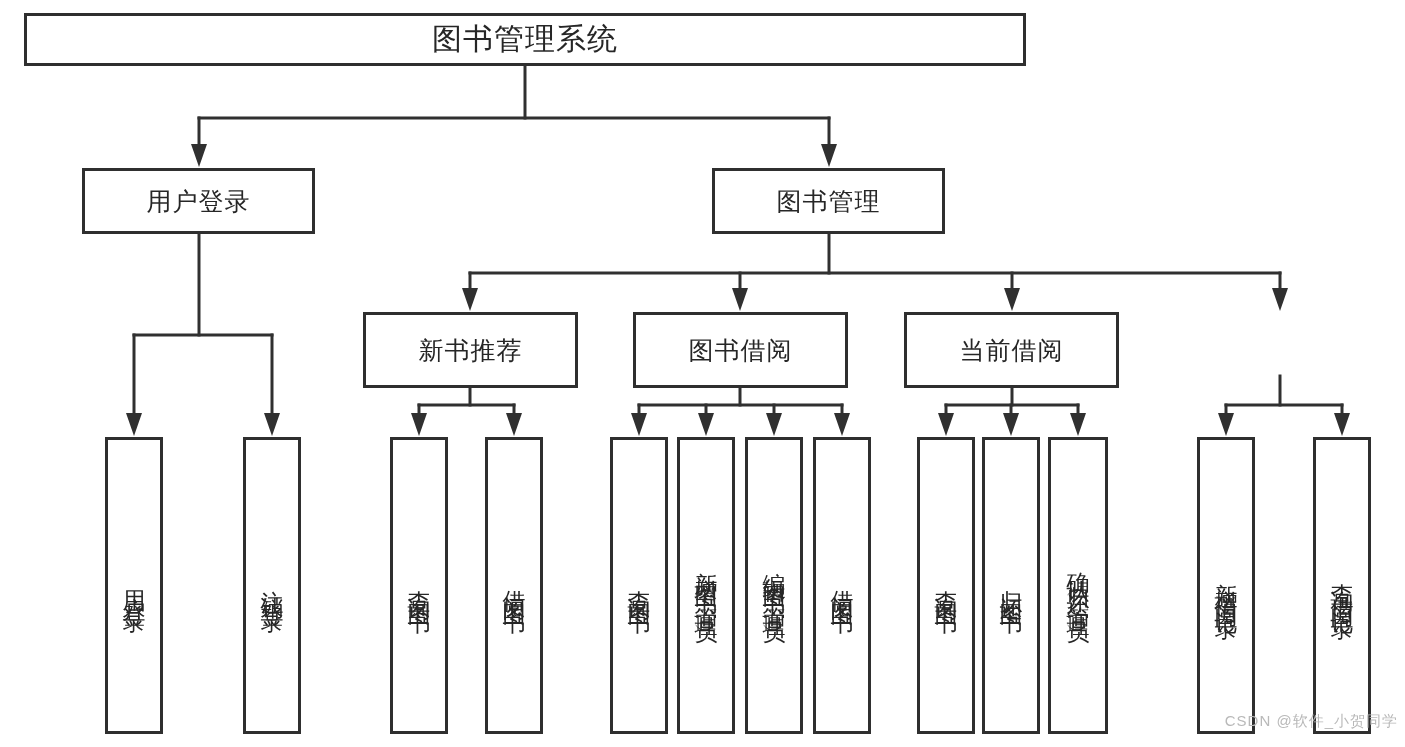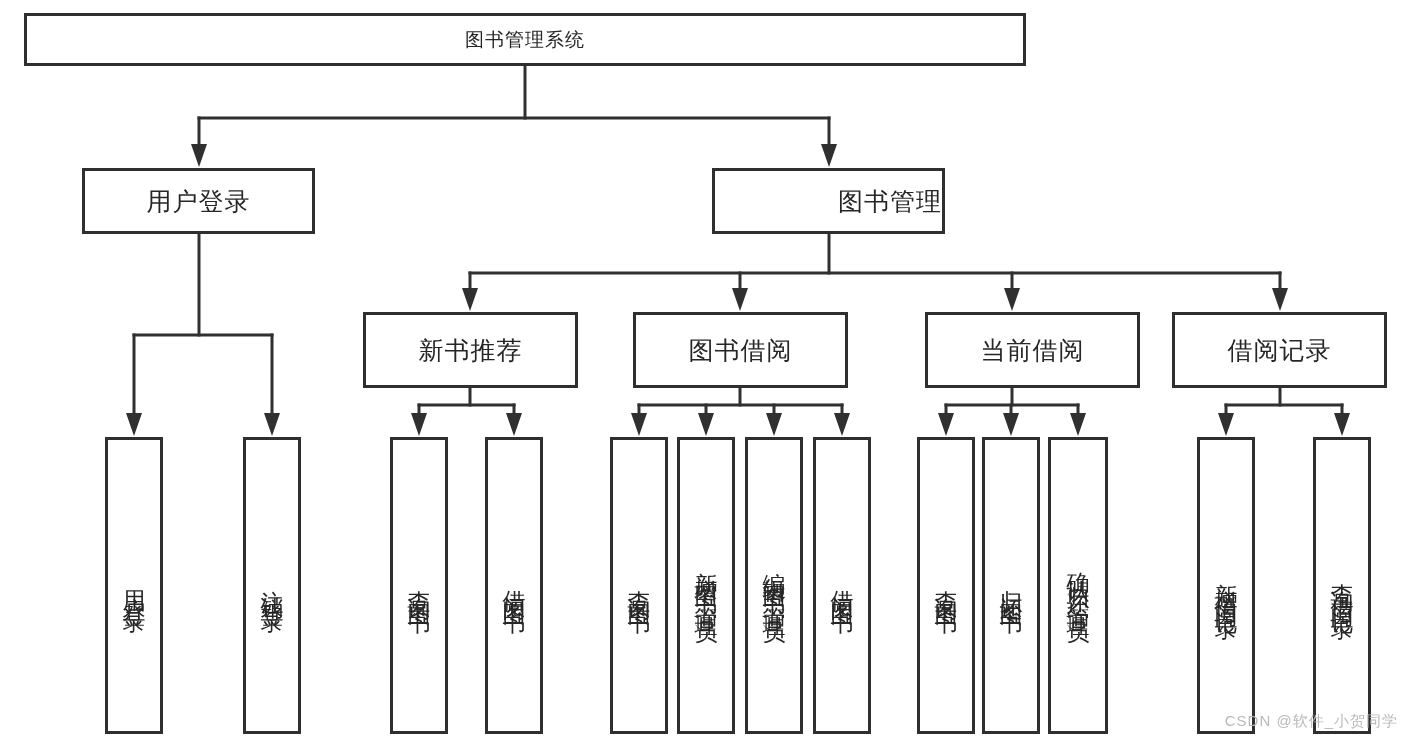--- a/index.html
+++ b/index.html
@@ -22,21 +22,21 @@
     box-sizing: border-box;
     background: #ffffff;
     border: 3px solid #2f2f2f;
     display: flex;
     align-items: center;
     justify-content: center;
     color: #262626;
     z-index: 2;
   }
   .hbox { font-size: 25px; letter-spacing: 1px; white-space: nowrap; }
-  .hbox.root { font-size: 19px; text-align: center; }
+  .hbox.root { font-size: 30px; text-align: center; }
   .vbox span {
     writing-mode: vertical-rl;
     text-orientation: mixed;
     font-size: 23px;
     letter-spacing: 7px;
     line-height: 1;
     white-space: nowrap;
   }
   .l2 { top: 168px; width: 233px; height: 66px; }
   .l3 { top: 312px; width: 215px; height: 76px; }
@@ -125,35 +125,32 @@
     </g>
   </svg>
 
   <div class="node hbox root" style="left:24px; top:13px; width:1002px; height:53px;">
     <span>图书管理系统</span>
   </div>
 
   <div class="node hbox l2" style="left:82px;">
     <span>用户登录</span>
   </div>
-  <div class="node hbox l2" style="left:712px;justify-content:flex-end;">
+  <div class="node hbox l2" style="left:712px;">
     <span>图书管理</span>
   </div>
 
   <div class="node hbox l3" style="left:363px;">
     <span>新书推荐</span>
   </div>
   <div class="node hbox l3" style="left:633px;">
     <span>图书借阅</span>
   </div>
-  <div class="node hbox l3" style="left:904px;margin-left:21px;">
+  <div class="node hbox l3" style="left:904px;">
     <span>当前借阅</span>
-  </div>
-  <div class="node hbox l3" style="left:1172px;">
-    <span>借阅记录</span>
   </div>
 
   <div class="node vbox l4" style="left:105px;">
     <span>用户登录</span>
   </div>
   <div class="node vbox l4" style="left:243px;">
     <span>注销登录</span>
   </div>
 
   <div class="node vbox l4" style="left:390px;">

